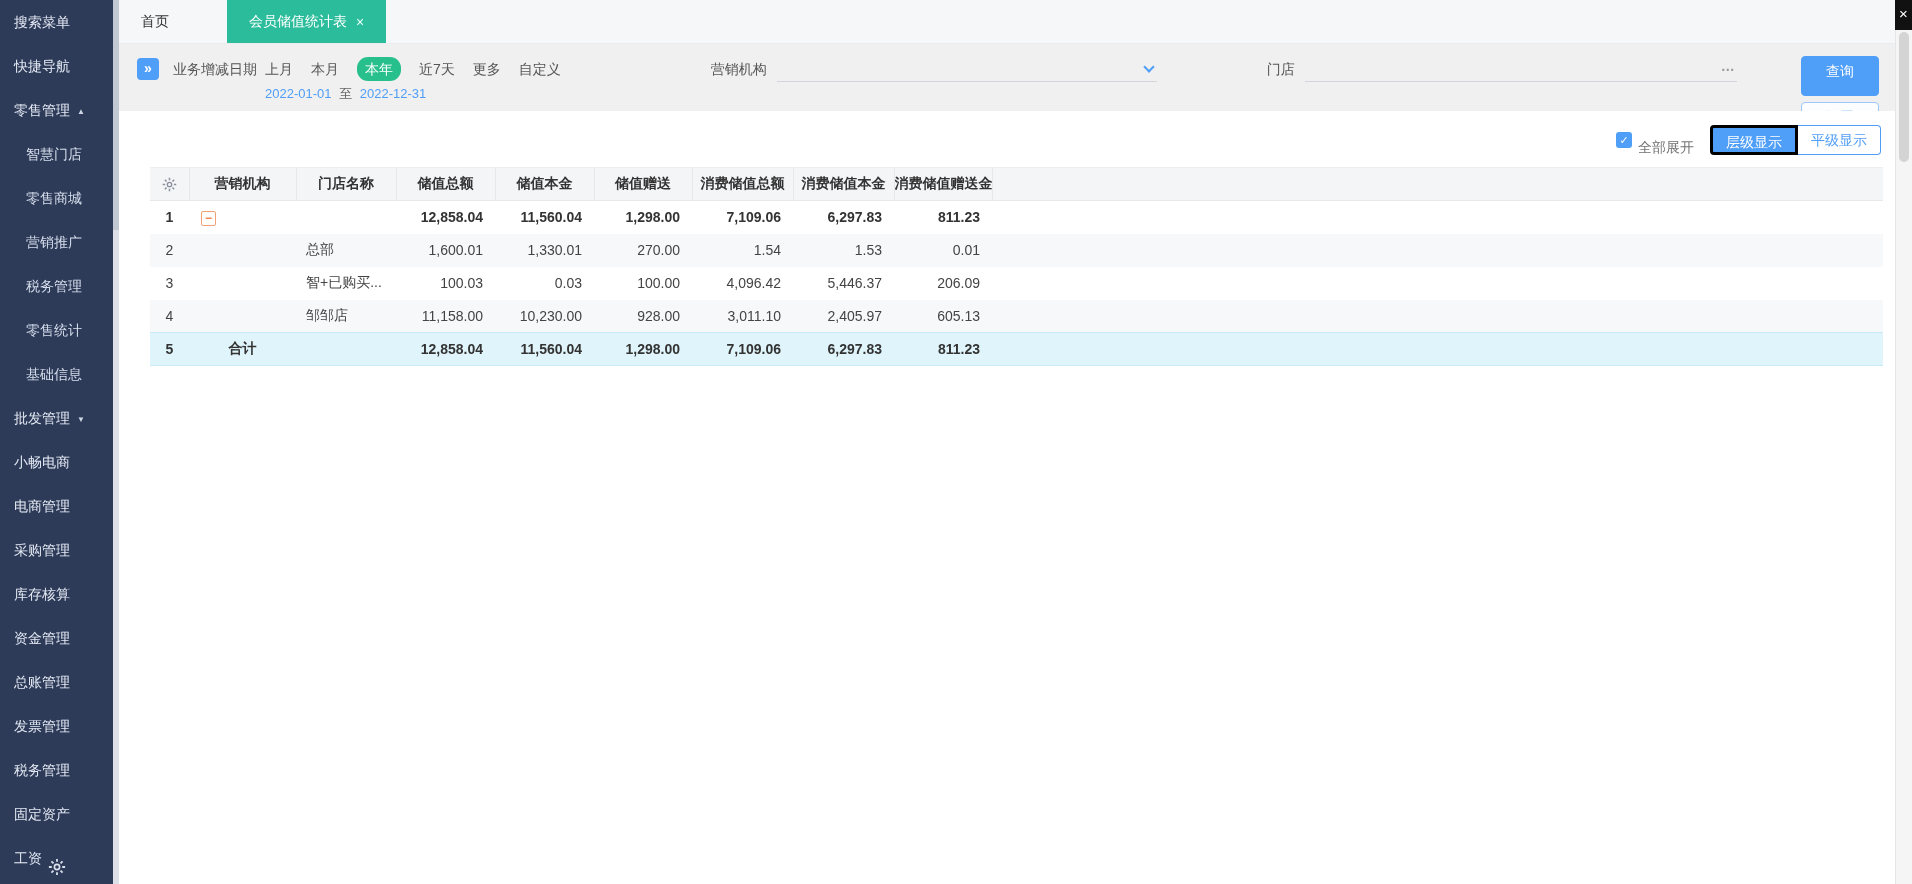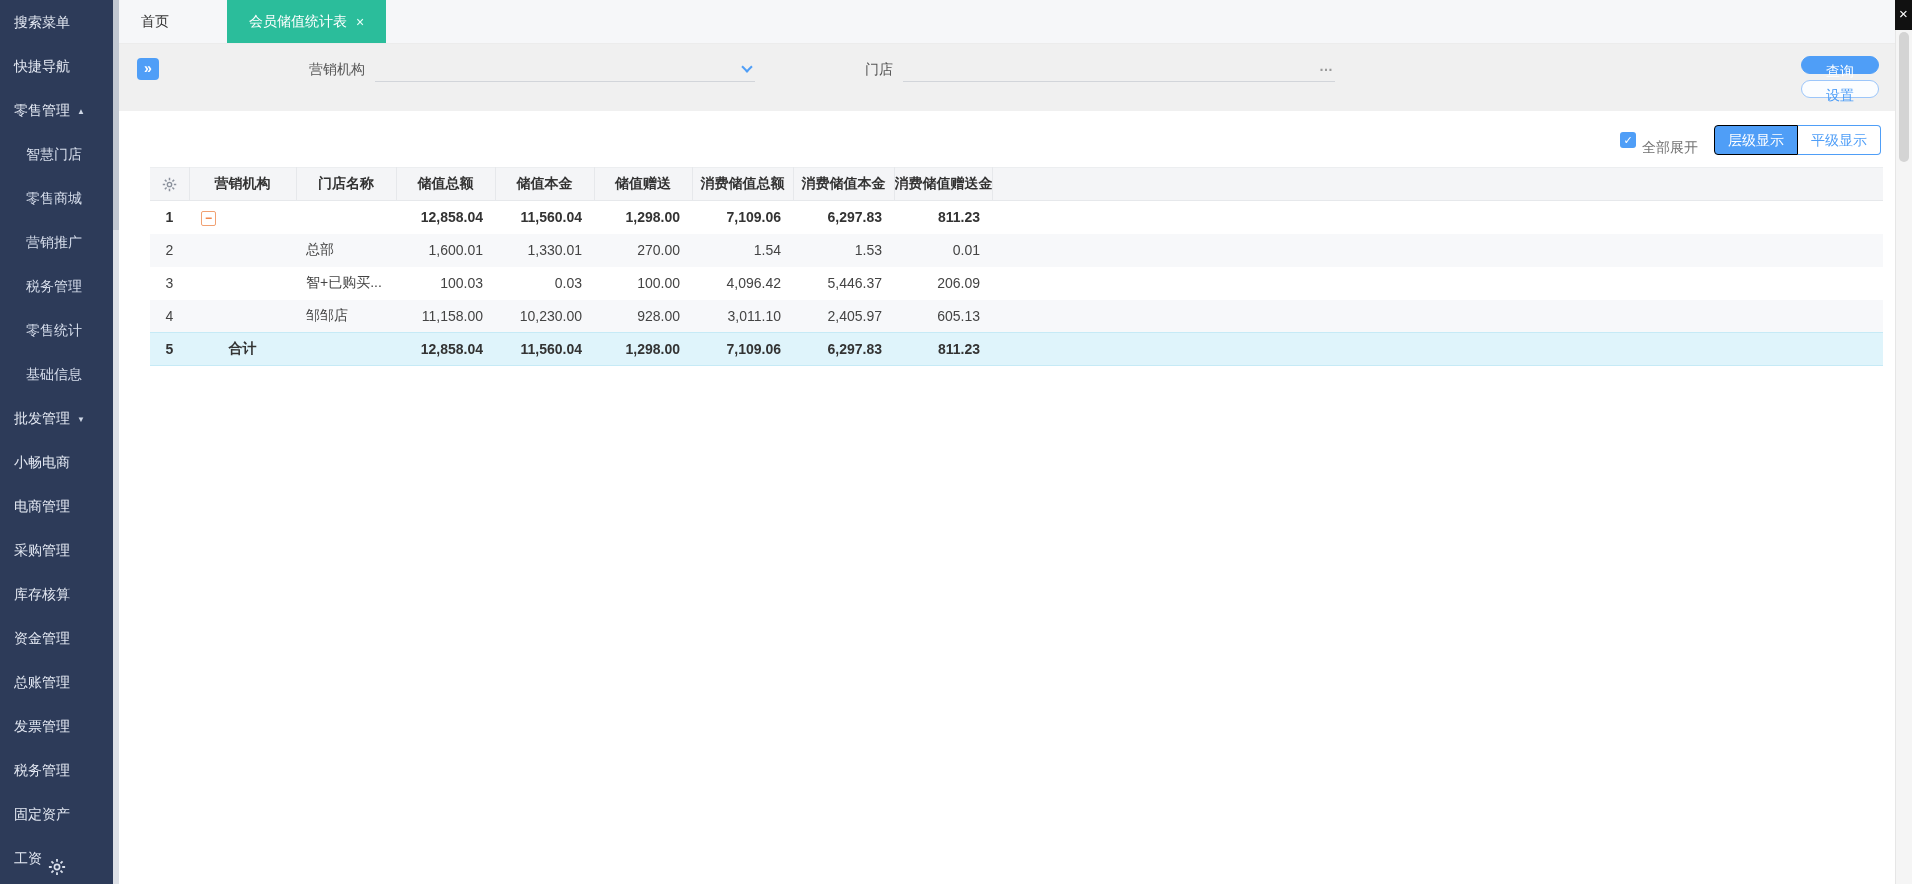--- a/index.html
+++ b/index.html
@@ -55,34 +55,34 @@
   .org-block { margin-left:150px; }
   .store-block { margin-left:110px; }
   .uline { border-bottom:1px solid #d2d5da; height:26px; position:relative; cursor:text; }
   .uline.org { width:380px; }
   .uline.store { width:432px; }
   .chev-down { position:absolute; right:4px; top:7px; width:8px; height:8px;
     border-right:2px solid #4f9ef7; border-bottom:2px solid #4f9ef7; transform:rotate(45deg); }
   .uline-ellipsis { position:absolute; right:2px; top:2px; color:#999; font-size:14px;
     font-weight:bold; cursor:pointer; }
   .filter-btns { margin-left:auto; display:flex; flex-direction:column; gap:6px; margin-right:6px; }
-  .btn { width:78px; height:18px; line-height:28px; text-align:center; font-size:14px;
-    border-radius:12px; cursor:pointer; }
+  .btn { width:78px; height:40px; line-height:28px; text-align:center; font-size:14px;
+    border-radius:4px; cursor:pointer; }
   .btn-primary { background:#4f9ef7; color:#fff; border:1px solid #4f9ef7; }
   .btn-ghost { background:#fbfdff; color:#4f9ef7; border:1px solid #9cc6fa; }
 
   
   .content { flex:1 1 auto; background:#fff; padding:14px 12px 0 31px; min-width:0; }
   .controls-row { display:flex; justify-content:flex-end; align-items:center; height:30px;
     margin-bottom:12px; padding-right:2px; }
   .checkbox { width:16px; height:16px; background:#4f9ef7; border-radius:3px; color:#fff;
     font-size:11px; line-height:16px; text-align:center; cursor:pointer; }
   .check-label { font-size:14px; color:#737373; margin:16px 16px 0 6px; }
   .seg { height:30px; line-height:28px; padding:0 13px; font-size:14px; cursor:pointer; }
-  .seg.active { background:#4f9ef7; color:#fff; border:1px solid #000000; border-radius:4px 0 0 4px; }
+  .seg.active { background:#4f9ef7; color:#fff; border:3px solid #000000; border-radius:4px 0 0 4px; }
   .seg.inactive { background:#fff; color:#4f9ef7; border:1px solid #4f9ef7; border-left:none;
     border-radius:0 4px 4px 0; }
 
   
   table.grid { border-collapse:collapse; table-layout:fixed; width:100%; }
   .grid col.c1{width:39px} .grid col.c2{width:107px} .grid col.c3{width:100px}
   .grid col.c4{width:99px} .grid col.c5{width:99px} .grid col.c6{width:98px}
   .grid col.c7{width:101px} .grid col.c8{width:101px} .grid col.c9{width:98px}
   .grid th { background:#f4f5f7; height:33px; font-size:14px; color:#333; font-weight:bold;
     border-right:1px solid #e6e8eb; border-top:1px solid #eceef0; border-bottom:1px solid #e6e8eb;
@@ -159,20 +159,38 @@
       <div class="tab active">
         <span>会员储值统计表</span>
         <span class="tab-close">×</span>
       </div>
     </div>
 
 
     <div class="filterbar">
       <div class="expand-chip">»</div>
 
+      <div class="date-block">
+        <div class="date-line1">
+          <span class="filter-label date-label">业务增减日期</span>
+          <div class="quick-row">
+            <span class="quick-opt">上月</span>
+            <span class="quick-opt">本月</span>
+            <span class="quick-opt selected">本年</span>
+            <span class="quick-opt">近7天</span>
+            <span class="quick-opt">更多</span>
+            <span class="quick-opt">自定义</span>
+          </div>
+        </div>
+        <div class="date-line2">
+          <span class="date-val">2022-01-01</span>
+          <span class="date-sep">至</span>
+          <span class="date-val">2022-12-31</span>
+        </div>
+      </div>
 
       <div class="org-block">
         <span class="filter-label" style="margin-right:10px;">营销机构</span>
         <div class="uline org">
           <span class="chev-down"></span>
         </div>
       </div>
 
       <div class="store-block">
         <span class="filter-label" style="margin-right:10px;">门店</span>

